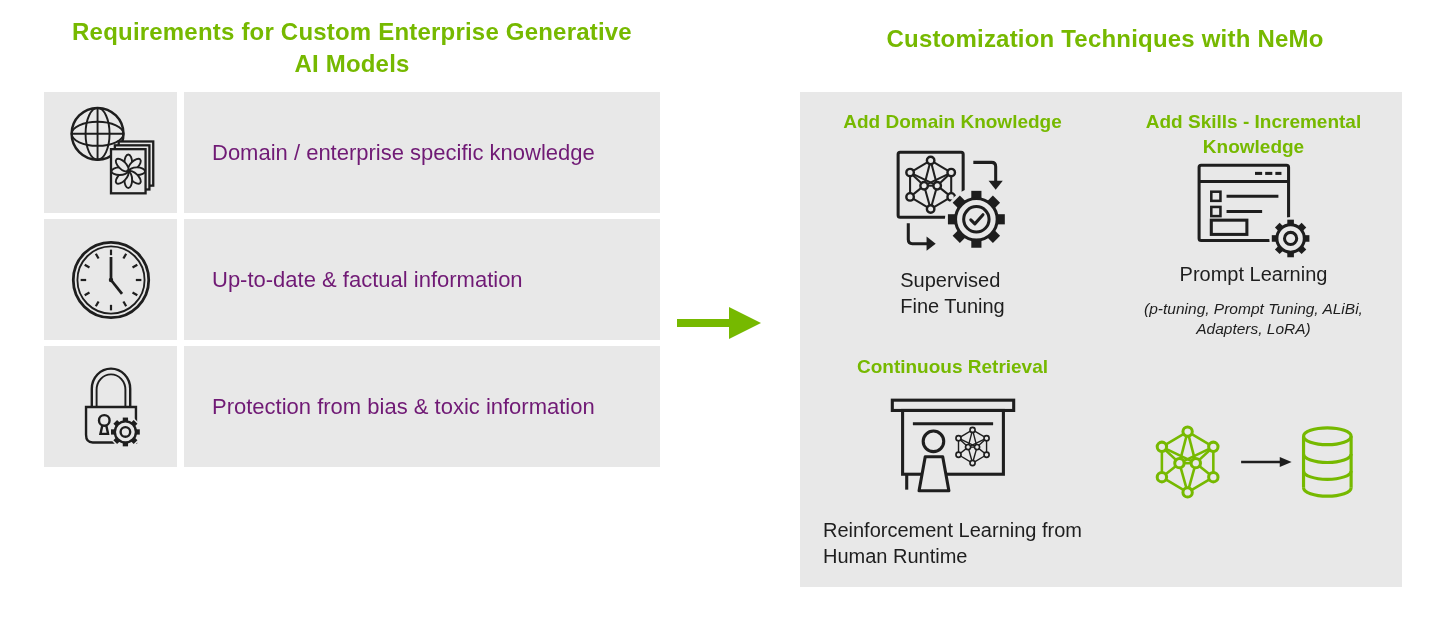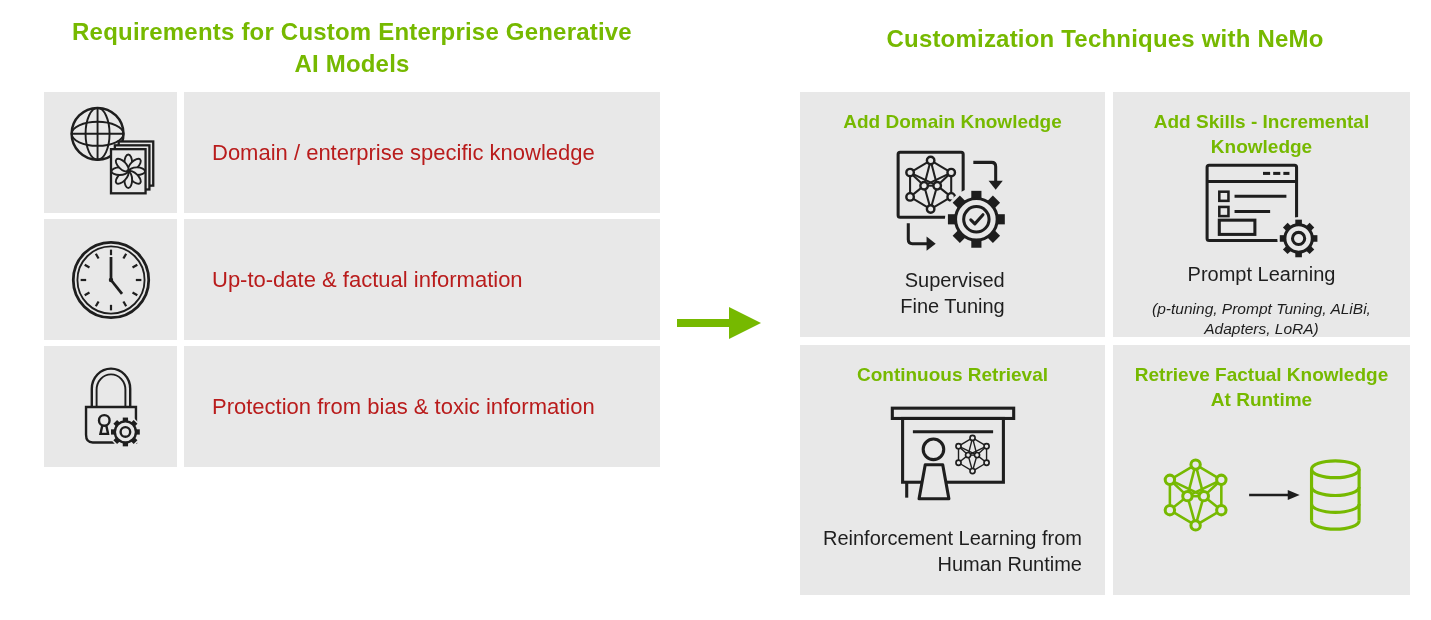--- a/index.html
+++ b/index.html
@@ -11,37 +11,37 @@
     position:absolute;text-align:center;font-weight:bold;font-size:24px;line-height:1.33;
     color:#76b900;white-space:pre-line;letter-spacing:.2px;
   }
   .left-title{left:44px;top:16px;width:616px;}
   .right-title{left:800px;top:23px;width:610px;}
 
   .left-rows{position:absolute;left:44px;top:92px;width:616px;display:flex;flex-direction:column;gap:6px;}
   .left-row{display:flex;gap:7px;height:121px;}
   .icon-cell{width:133px;flex:none;background:#e8e8e8;display:flex;align-items:center;justify-content:center;}
   .text-cell{flex:1;background:#e8e8e8;display:flex;align-items:center;padding:0 30px 0 28px;
-    font-size:22px;line-height:1.35;color:#b91c1c;}
+    font-size:22px;line-height:1.35;color:#701a75;}
 
   .arrow-wrap{position:absolute;left:675px;top:305px;width:88px;height:36px;}
 
   .grid{
     position:absolute;left:800px;top:92px;width:590px;height:503px;
-    display:grid;grid-template-columns:305px 297px;grid-template-rows:245px 250px;gap:8px;
+    display:grid;grid-template-columns:305px 297px;grid-template-rows:245px 250px;gap:0;
   }
   .cell{
     background:#e8e8e8;display:flex;flex-direction:column;align-items:center;
     padding:17px 8px 18px;box-sizing:border-box;
   }
   .cell-heading{
     color:#76b900;font-weight:bold;font-size:19px;line-height:1.32;text-align:center;white-space:pre-line;
   }
   .cell-icon{flex:1;display:flex;align-items:center;justify-content:center;}
-  .cell-label{font-size:20px;line-height:1.3;text-align:right;white-space:pre-line;color:#1e1e1e;}
+  .cell-label{font-size:20px;line-height:1.3;text-align:left;white-space:pre-line;color:#1e1e1e;}
   .cell-sublabel{font-size:15.5px;font-style:italic;line-height:1.28;text-align:center;white-space:pre-line;color:#1e1e1e;margin-top:12px;}
   .cell-sublabel:empty{display:none;}
 
   svg{display:block;}
   .ink{color:#1e1e1e;}
   .green-ink{color:#76b900;}
   .defs-holder{position:absolute;width:0;height:0;overflow:hidden;}
 </style>
 </head>
 <body>
@@ -300,22 +300,20 @@
           <circle cx="46" cy="46" r="10" fill="#e8e8e8" stroke="currentColor" stroke-width="3"></circle>
           <path d="M32,94 L61,94 L55,61 L38,61 Z" fill="#e8e8e8" stroke="currentColor" stroke-width="3" stroke-linejoin="round"></path>
         </svg>
       </div>
       <div class="cell-label">Reinforcement Learning from
 Human Runtime</div>
 
     </div>
 
     <div class="cell">
-      <div class="cell-heading">Retrieve Factual Knowledge
-At Runtime</div>
       <div class="cell-icon">
         <svg width="218" height="92" viewBox="0 0 220 92">
           <g class="green-ink" style="color:#76b900">
             <g transform="translate(43,46) scale(1.18)">
                 <use href="#nn-glyph"></use>
               </g>
           </g>
           <line x1="97" y1="46" x2="138" y2="46" stroke="#1e1e1e" stroke-width="2.4"></line>
           <polygon points="136,41 148,46 136,51" fill="#1e1e1e"></polygon>
           <g transform="translate(184,46)" stroke="#76b900" fill="none" stroke-width="3.2">

